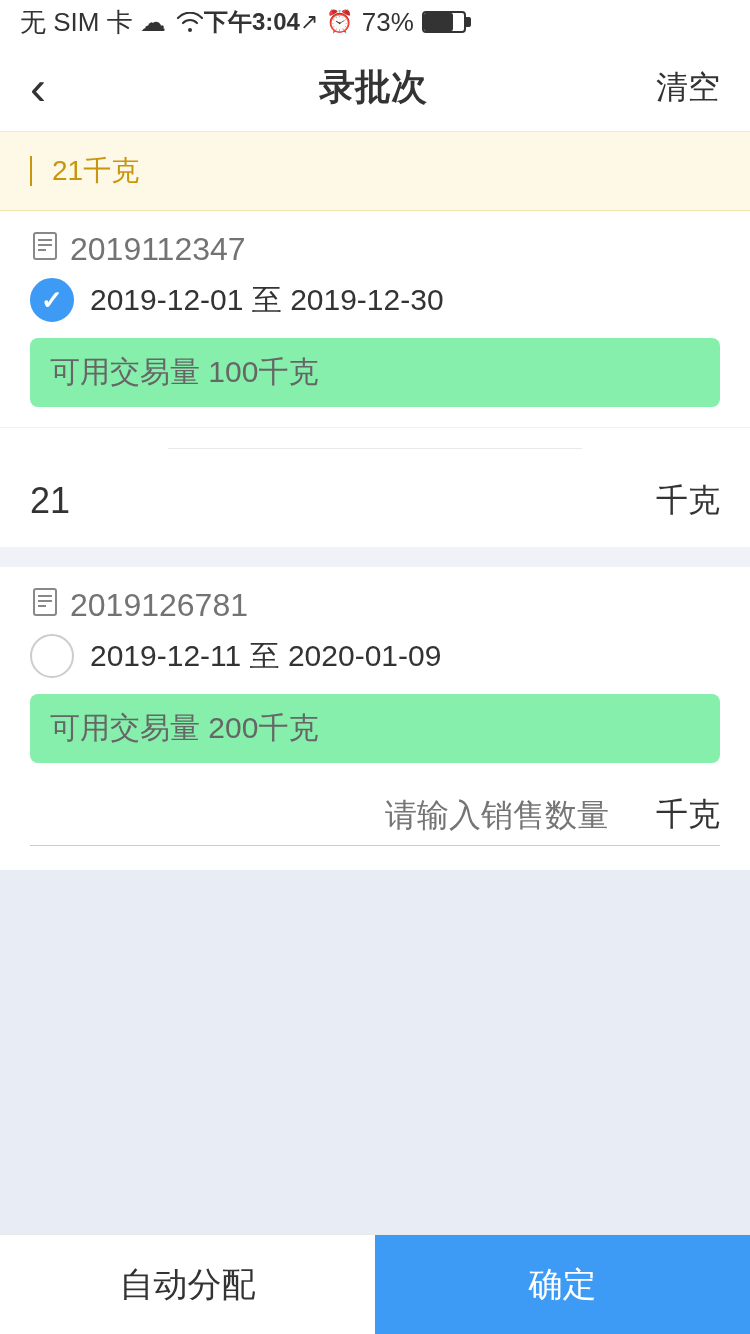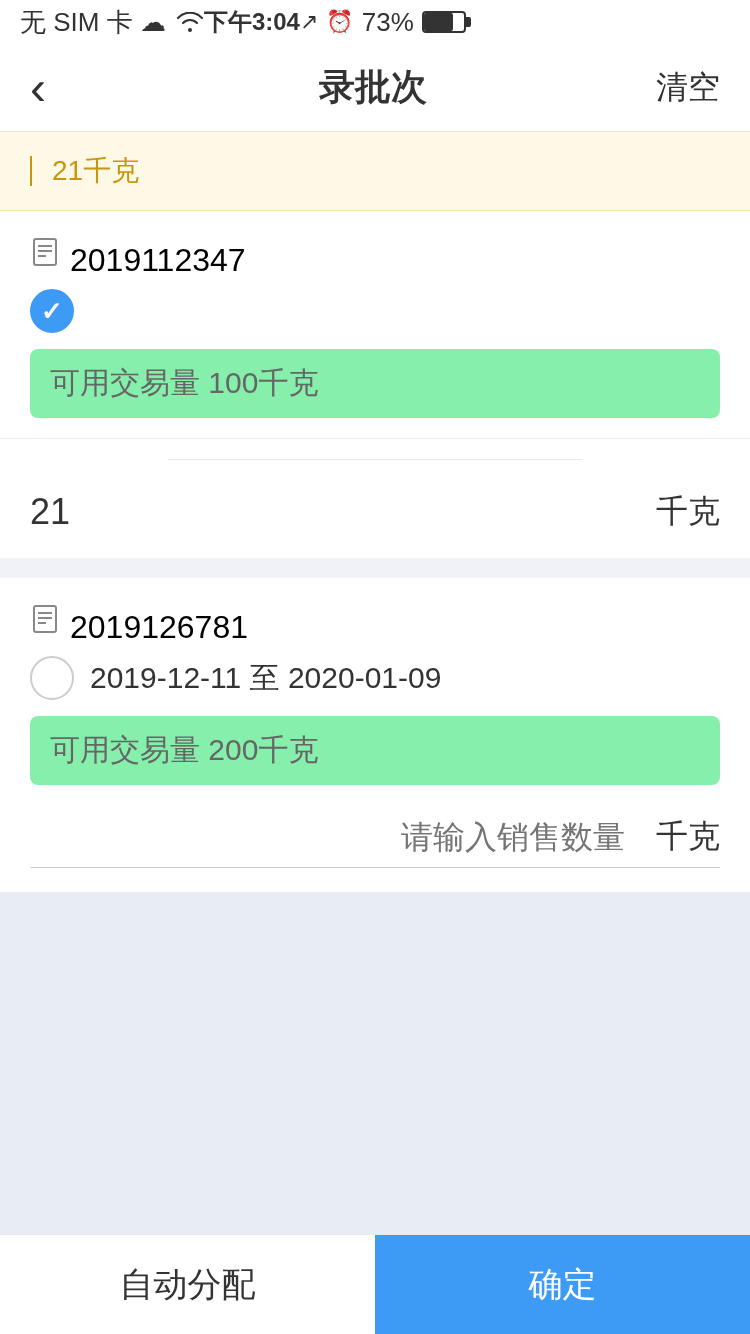--- a/index.html
+++ b/index.html
@@ -135,22 +135,21 @@
       gap: 10px;
       margin-bottom: 10px;
     }
     .batch-doc-icon {
       color: #666;
       font-size: 30px;
     }
     .batch-id {
       font-size: 32px;
       font-weight: 500;
-      color: #000000;
-      margin-top: 11px;
+      color: #737373;
     }
 
     .batch-date-row {
       display: flex;
       align-items: center;
       gap: 16px;
       margin-bottom: 16px;
     }
     .radio-circle {
       width: 44px;
@@ -315,20 +314,21 @@
         <rect x="4" y="2" width="22" height="26" rx="2" stroke="#888" stroke-width="2" fill="none"></rect>
         <line x1="8" y1="9" x2="22" y2="9" stroke="#888" stroke-width="2"></line>
         <line x1="8" y1="14" x2="22" y2="14" stroke="#888" stroke-width="2"></line>
         <line x1="8" y1="19" x2="16" y2="19" stroke="#888" stroke-width="2"></line>
       </svg>
     </span>
     <span class="batch-id">2019112347</span>
   </div>
   <div class="batch-date-row">
     <div class="radio-circle selected"></div>
+    <span class="batch-date">2019-12-01 至 2019-12-30</span>
   </div>
   <div class="batch-avail">可用交易量 100千克</div>
 </div>
 
 <div class="quantity-row">
   <div class="divider-line"></div>
 </div>
 <div style="display:flex; align-items:center; justify-content:space-between; padding:10px 30px 24px 30px; background:#fff;">
   <span class="quantity-value">21</span>
   <span style="width:30px;"></span>
@@ -350,21 +350,21 @@
     <span class="batch-id">2019126781</span>
   </div>
   <div class="batch-date-row">
     <div class="radio-circle"></div>
     <span class="batch-date">2019-12-11 至 2020-01-09</span>
   </div>
   <div class="batch-avail">可用交易量 200千克</div>
 </div>
 
 <div style="padding:10px 30px 0 30px; background:#fff;">
-  <div style="display:flex; align-items:center; justify-content:flex-end; gap:16px; border-bottom:1px solid #ccc; padding-bottom:8px;">
+  <div style="display:flex; align-items:center; justify-content:flex-end; gap:32px; border-bottom:1px solid #ccc; padding-bottom:8px;">
     <input class="quantity-input" type="number" style="border: none; outline: none; font-size: 32px; color: rgb(153, 153, 153); text-align: right; background: transparent; width: 300px;" placeholder="请输入销售数量">
     <span class="input-unit">千克</span>
   </div>
   <div style="height:24px;"></div>
 </div>
 
 <div class="gray-area" style="min-height:430px;"></div>
 
 <div style="height:100px;"></div>
 

